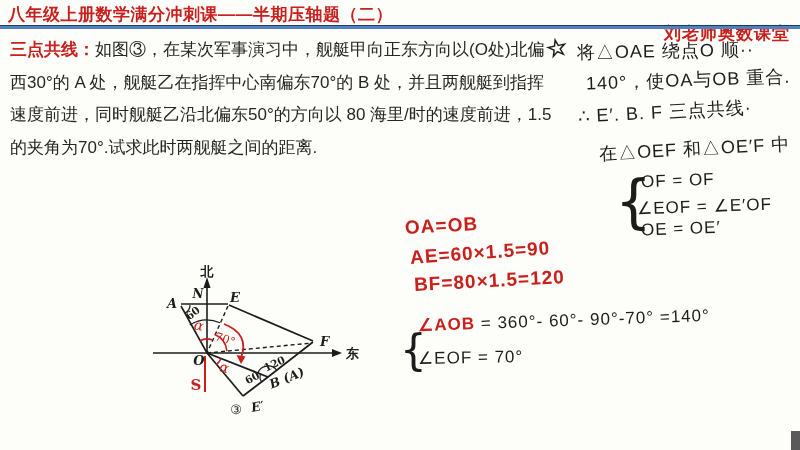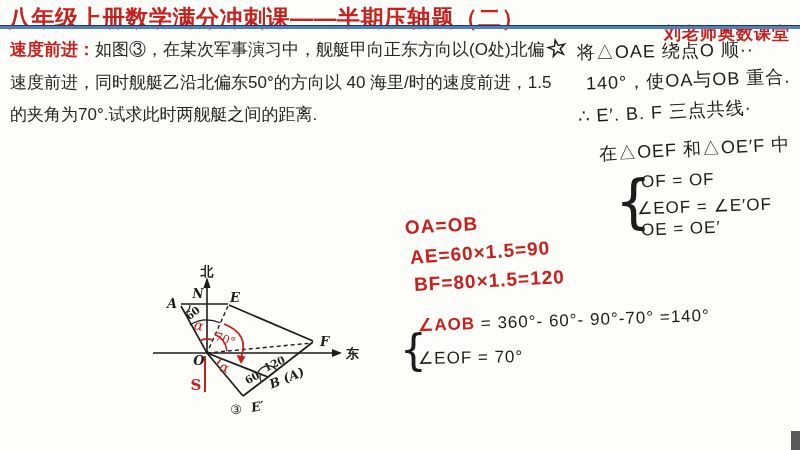--- a/index.html
+++ b/index.html
@@ -3,21 +3,21 @@
 <meta charset="utf-8">
 <style>
   html,body{margin:0;padding:0;}
   .page{
     position:relative; width:800px; height:450px; overflow:hidden;
     background:#fdfdfa; font-family:"Liberation Sans", sans-serif;
     color:#262626;
   }
   
   .hdr{position:absolute;top:0;left:0;width:800px;height:25px;background:#fdfdfa;}
-  .hdr-left{position:absolute;left:8px;top:3px;font-size:23px;font-weight:bold;letter-spacing:.5px;}
+  .hdr-left{position:absolute;left:8px;top:3px;font-size:17px;font-weight:bold;letter-spacing:.5px;}
   .hdr-right{position:absolute;right:10px;top:3px;font-size:17px;font-weight:bold;letter-spacing:1px;margin-top:19px;}
   .divider{position:absolute;left:0;top:25px;width:800px;height:3px;background:#4f81bd;border-top:1px solid #1e3a5f;}
   
   .ptext{position:absolute;left:10px;top:34px;width:545px;font-size:17px;line-height:32.5px;}
   .ptext .lead{font-weight:bold;}
   
   .hw{position:absolute;white-space:nowrap;letter-spacing:1px;}
   .hw-black{color:#1c1c1c;}
   .brace{position:absolute;color:#1c1c1c;font-family:"DejaVu Sans",sans-serif;font-weight:normal;}
   .corner{position:absolute;right:0;bottom:0;width:9px;height:19px;background:#5a5a5a;}
@@ -28,22 +28,23 @@
 
 <div class="page">
 
   <div class="hdr">
     <span class="hdr-left" style="color:#c8201c">八年级上册数学满分冲刺课——半期压轴题（二）</span>
     <span class="hdr-right" style="color:#c8201c">刘老师奥数课堂</span>
   </div>
   <div class="divider"></div>
 
   <div class="ptext">
-    <div><span class="lead" style="color:#c8201c">速度前进：</span><span>如图③，在某次军事演习中，舰艇甲向正东方向以(O处)北偏</span></div>
-    <div>速度前进，同时舰艇乙沿北偏东50°的方向以 40 海里/时的速度前进，1.5</div>
+    <div><span class="lead" style="color:#c8201c">三点共线：</span><span>如图③，在某次军事演习中，舰艇甲向正东方向以(O处)北偏</span></div>
+    <div>西30°的 A 处，舰艇乙在指挥中心南偏东70°的 B 处，并且两舰艇到指挥</div>
+    <div>速度前进，同时舰艇乙沿北偏东50°的方向以 80 海里/时的速度前进，1.5</div>
     <div>的夹角为70°.试求此时两舰艇之间的距离.</div>
   </div>
 
   <svg viewBox="140 262 240 172" style="position:absolute;left:140px;top:262px;width:240px;height:172px;">
 
     <line x1="207" y1="282" x2="207" y2="353" stroke="#1c1c1c" stroke-width="1.6"></line>
     <polygon points="207,277 203.5,288 210.5,288" fill="#1c1c1c"></polygon>
     <line x1="153" y1="353" x2="336" y2="353" stroke="#1c1c1c" stroke-width="1.6"></line>
     <polygon points="342,353 332,349 332,357" fill="#1c1c1c"></polygon>
     <line x1="205" y1="356" x2="205" y2="392" stroke="#c8201c" stroke-width="2"></line>

